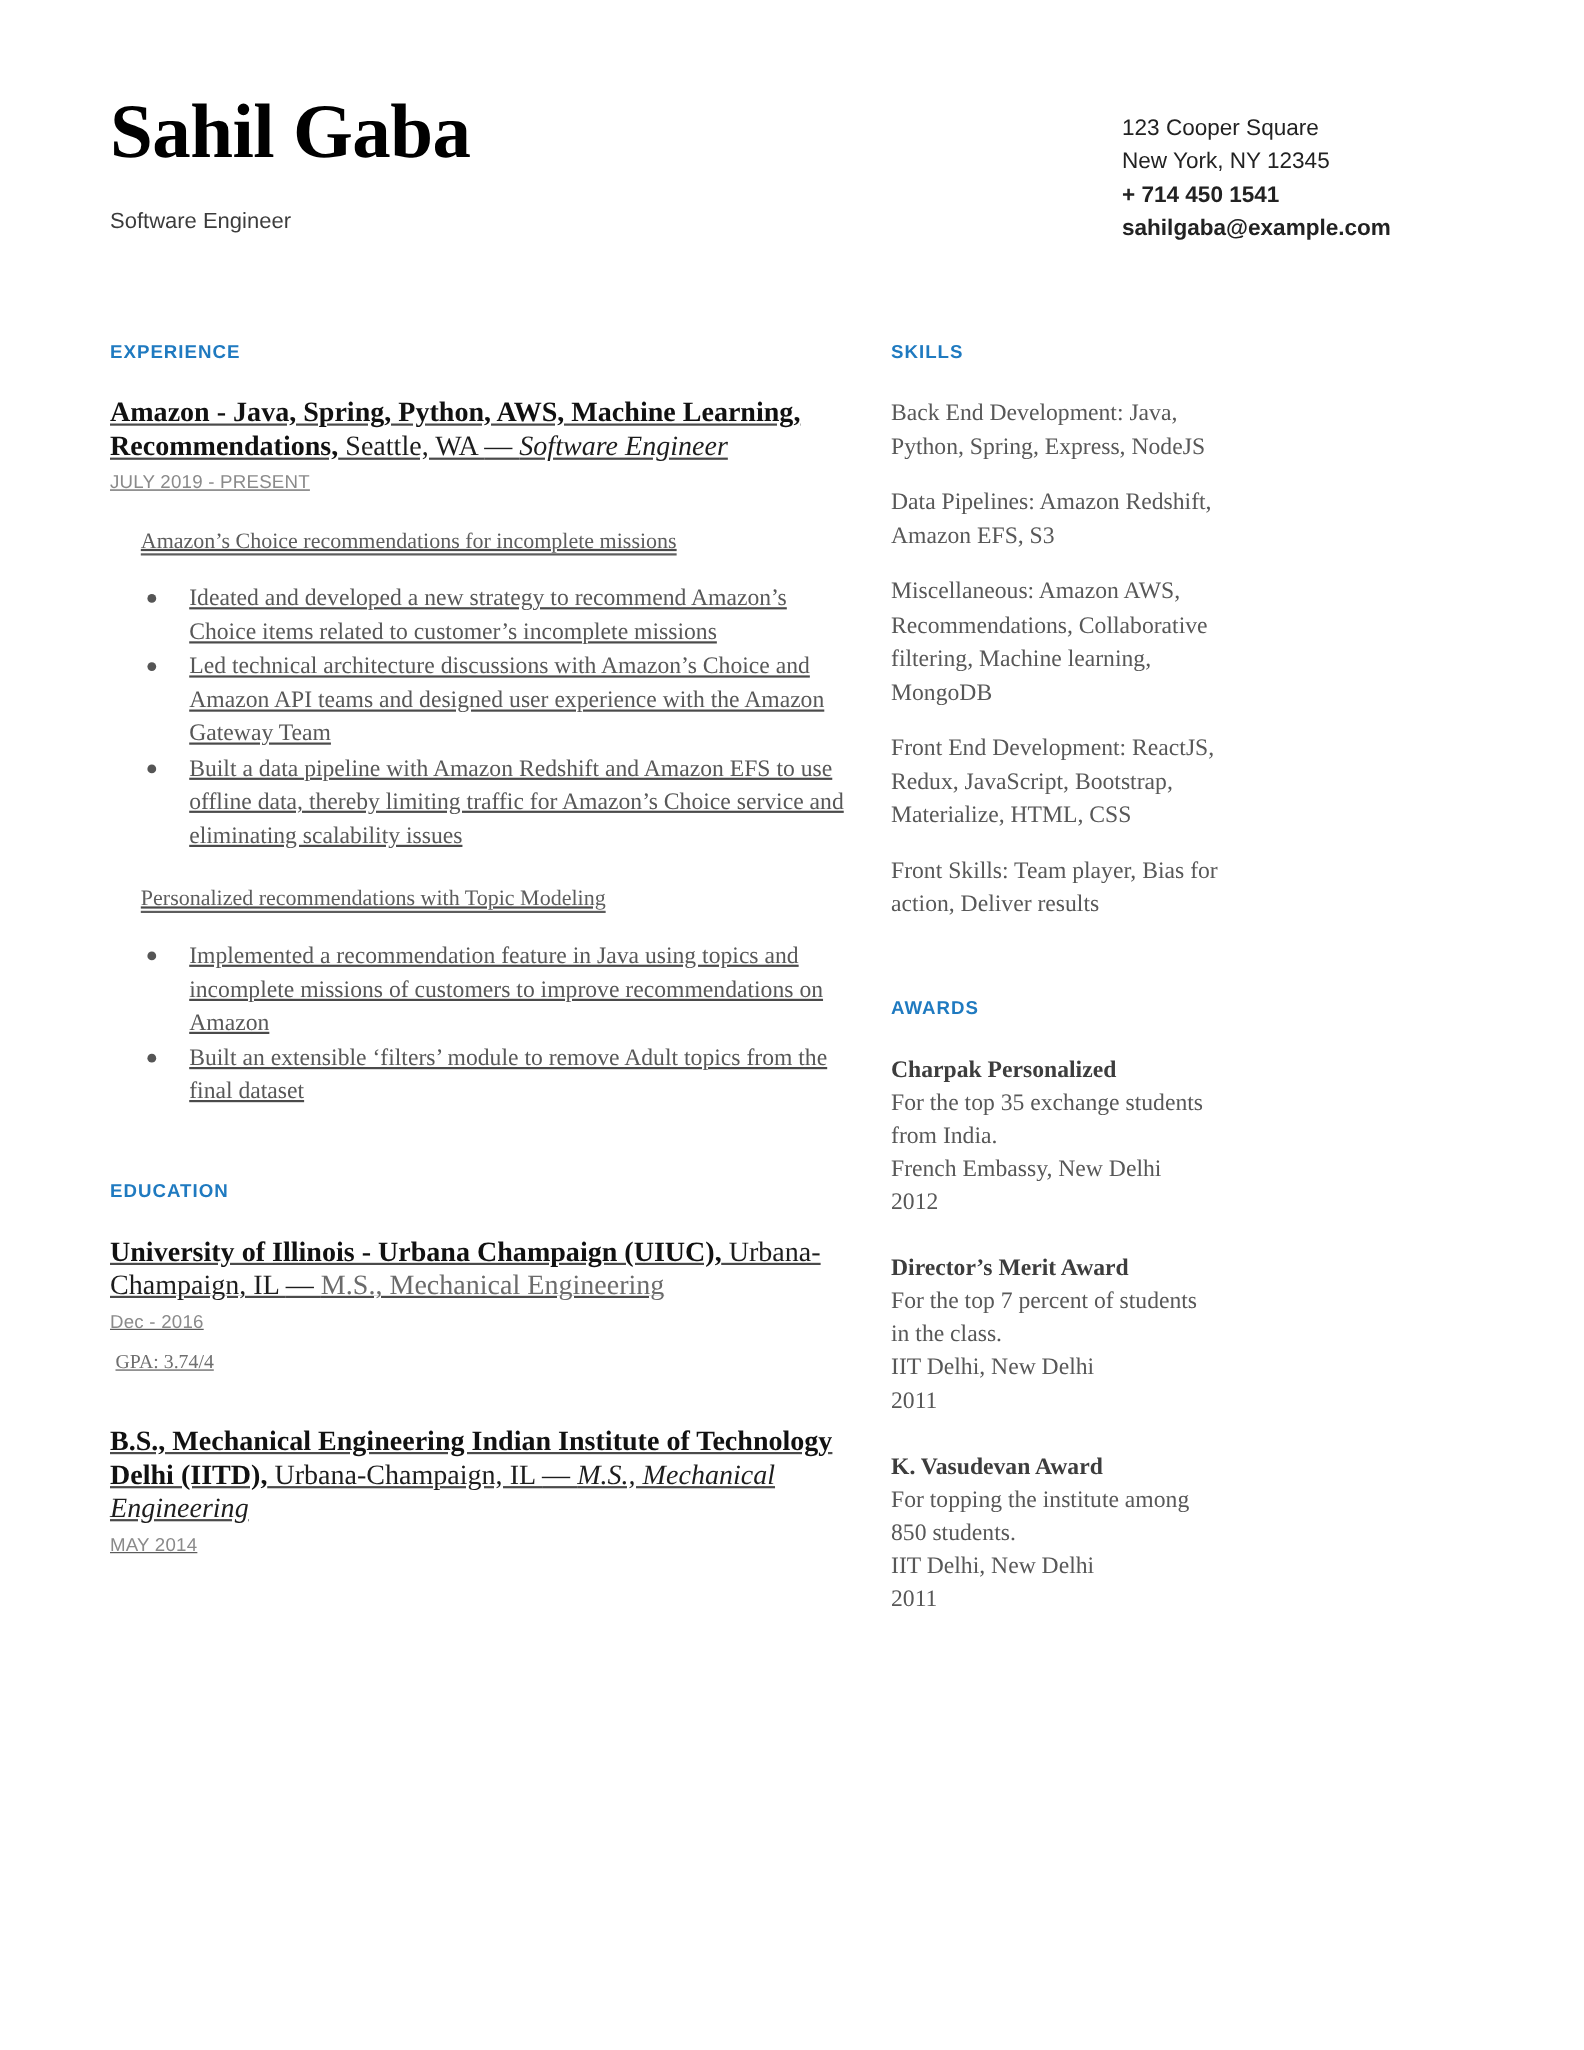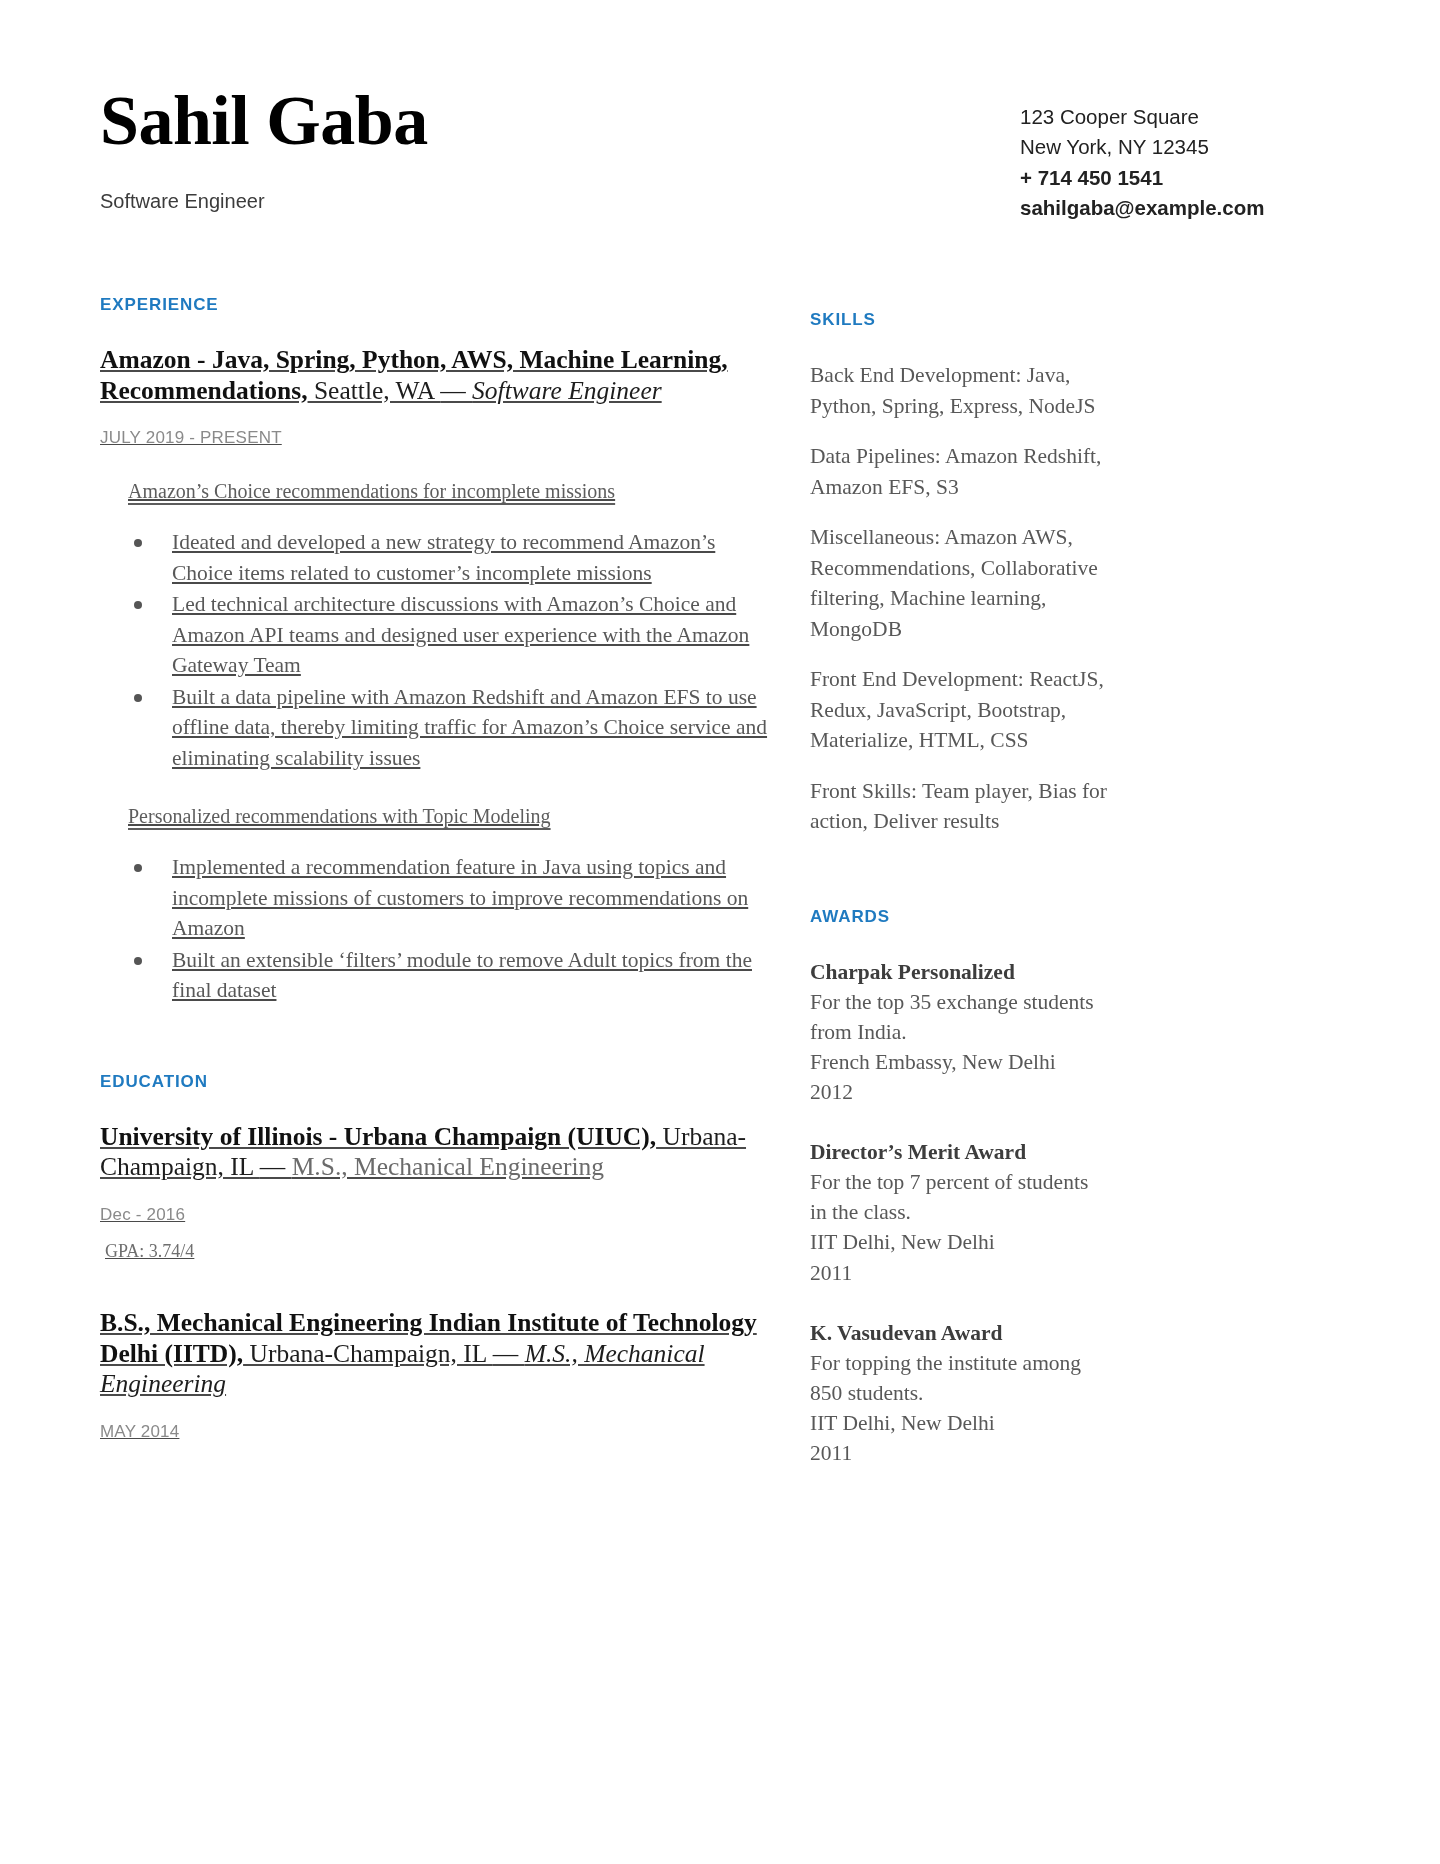--- a/index.html
+++ b/index.html
@@ -58,21 +58,21 @@
     padding-top: 16px;
     width: 320px;
   }
   .contact .line { white-space: nowrap; }
   .contact .strong { font-weight: 700; }
 
   
   .main-col {
     position: absolute;
     left: 100px;
-    top: 295px;
+    top: 310px;
     width: 680px;
   }
   .side-col {
     position: absolute;
     left: 810px;
     top: 310px;
     width: 300px;
   }
 
   .section-title {
@@ -95,21 +95,21 @@
   }
   .entry-title .org { font-weight: 700; }
   .entry-title .place { font-weight: 400; color: #1d1d1d; }
   .entry-title .dash { font-weight: 400; color: #1d1d1d; }
   .entry-title .role-it { font-style: italic; font-weight: 400; color: #1d1d1d; }
   .entry-title .role-plain { font-style: normal; font-weight: 400; color: #6b6b6b; }
   .entry-date {
     font-family: "Liberation Sans", sans-serif;
     font-size: 17px;
     color: #8a8a8a;
-    margin-top: 22px;
+    margin-top: 8px;
     letter-spacing: 0.2px;
   }
   .entry-extra {
     font-family: "Liberation Serif", serif;
     font-size: 18px;
     color: #6f6f6f;
     margin-top: 16px;
     padding-left: 5px;
   }
 

